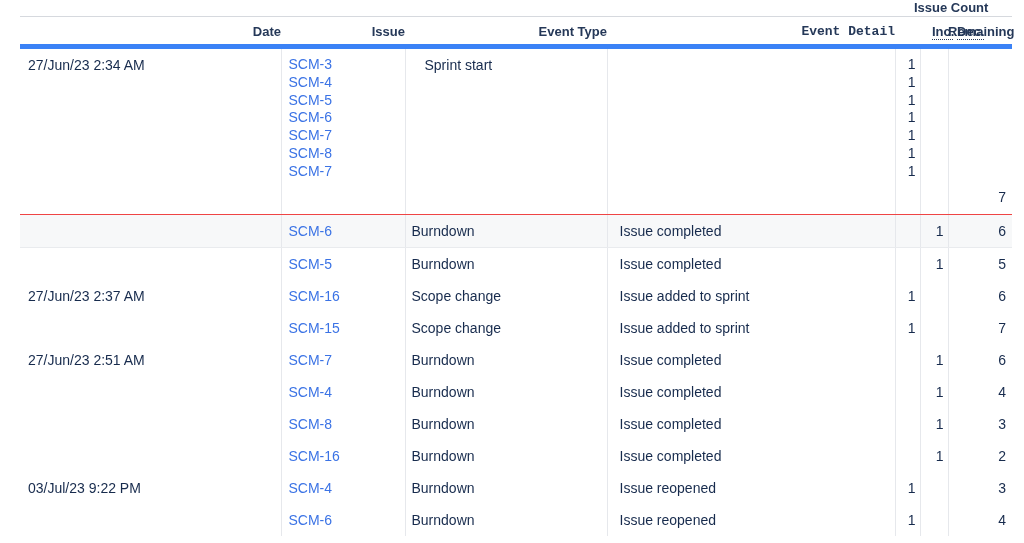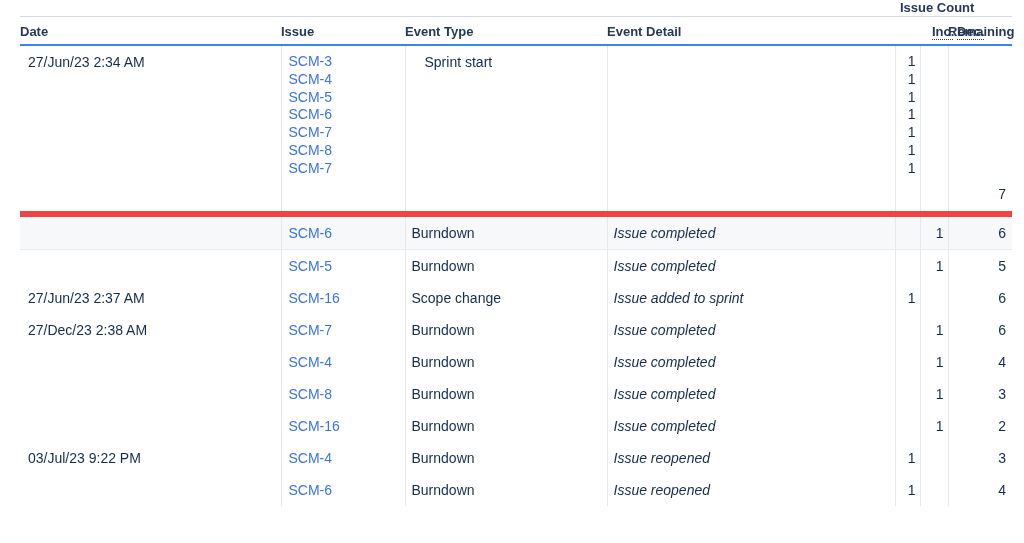--- a/index.html
+++ b/index.html
@@ -41,53 +41,54 @@
   tr.group-header-row th {
     height: 16px;
     border-bottom: 1px solid #d6d9de;
     padding: 0;
     vertical-align: top;
   }
   tr.group-header-row th.issue-count {
     text-align: center;
     overflow: visible;
     position: relative;
-    left: 5px;
+    left: 19px;
     line-height: 15px;
   }
   tr.column-header-row th {
     height: 25px;
     vertical-align: middle;
-    border-bottom: 2px solid #3b82f6;
+    border-bottom: 5px solid #3b82f6;
     padding: 2px 0 0 0;
+    text-align: right;
   }
   th.h-left   { text-align: left; }
   th.h-right  { text-align: right; }
   th.pl8 { padding-left: 8px; }
   th.pl7 { padding-left: 7px; margin-left: 7px; }
-  th.pl6 { padding-left: 6px; }
+  th.pl6 { padding-left: 6px; font-family: Liberation Mono, monospace; }
   th.pr4 { padding-right: 4px; }
   th.pr6 { padding-right: 6px; }
   .dotted-underline {
     text-decoration: underline;
     text-decoration-style: dotted;
     text-decoration-thickness: 1px;
     text-underline-offset: 3px;
     padding-left: 37px;
   }
 
   
   td { padding: 0; }
   td.vline { border-right: 1px solid #e6e8ec; }
 
   
   tr.group-row td {
     height: 156px;
     vertical-align: top;
-    border-bottom: 6px solid #ef4444;
+    border-bottom: 1px solid #ef4444;
   }
   tr.group-row td.cell-date,
   tr.group-row td.cell-type { padding: 8px 0 0 0; }
   tr.group-row td.cell-date { padding-left: 8px; }
   tr.group-row td.cell-type { padding-left: 19px; }
   .issue-stack { padding: 7px 0 0 7px; }
   .issue-stack a, .num-stack div { line-height: 17.8px; display: block; }
   .num-stack { padding: 7px 4px 0 0; text-align: right; }
   tr.group-row td.cell-remaining {
     vertical-align: bottom;
@@ -98,21 +99,21 @@
   
   tr.event-row td { height: 32px; vertical-align: middle; }
   tr.event-row.striped td {
     background: var(--stripe, #f7f8f9);
     border-top: 1px solid #e9ebee;
     border-bottom: 1px solid #e9ebee;
   }
   td.cell-date   { padding-left: 8px; white-space: nowrap; }
   td.cell-issue  { padding-left: 7px; }
   td.cell-type   { padding-left: 6px; }
-  td.cell-detail { padding-left: 6px; font-style: italic; }
+  td.cell-detail { padding-left: 12px; }
   td.cell-inc, td.cell-dec { text-align: right; padding-right: 4px; }
   td.cell-remaining { text-align: right; padding-right: 6px; }
 
   a.issue-link {
     color: var(--link, #3b73e5);
     text-decoration: none;
     cursor: pointer;
   }
 </style>
 </head>
@@ -196,21 +197,30 @@
         <tr class="event-row">
     <td class="cell-date vline">27/Jun/23 2:37 AM</td>
     <td class="cell-issue vline"><a class="issue-link" href="#">SCM-16</a></td>
     <td class="cell-type vline">Scope change</td>
     <td class="cell-detail vline">Issue added to sprint</td>
     <td class="cell-inc vline">1</td>
     <td class="cell-dec vline"></td>
     <td class="cell-remaining">6</td>
   </tr>
         <tr class="event-row">
-    <td class="cell-date vline">27/Dec/23 2:38 AM</td>
+    <td class="cell-date vline"></td>
+    <td class="cell-issue vline"><a class="issue-link" href="#">SCM-15</a></td>
+    <td class="cell-type vline">Scope change</td>
+    <td class="cell-detail vline">Issue added to sprint</td>
+    <td class="cell-inc vline">1</td>
+    <td class="cell-dec vline"></td>
+    <td class="cell-remaining">7</td>
+  </tr>
+        <tr class="event-row">
+    <td class="cell-date vline">27/Jun/23 2:51 AM</td>
     <td class="cell-issue vline"><a class="issue-link" href="#">SCM-7</a></td>
     <td class="cell-type vline">Burndown</td>
     <td class="cell-detail vline">Issue completed</td>
     <td class="cell-inc vline"></td>
     <td class="cell-dec vline">1</td>
     <td class="cell-remaining">6</td>
   </tr>
         <tr class="event-row">
     <td class="cell-date vline"></td>
     <td class="cell-issue vline"><a class="issue-link" href="#">SCM-4</a></td>

